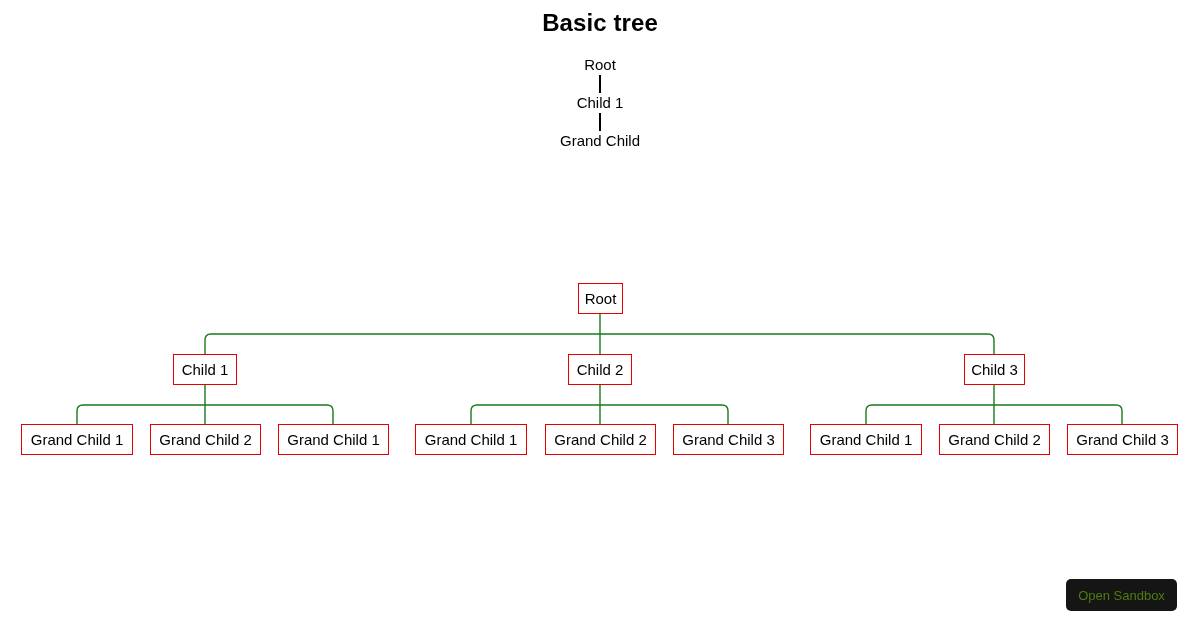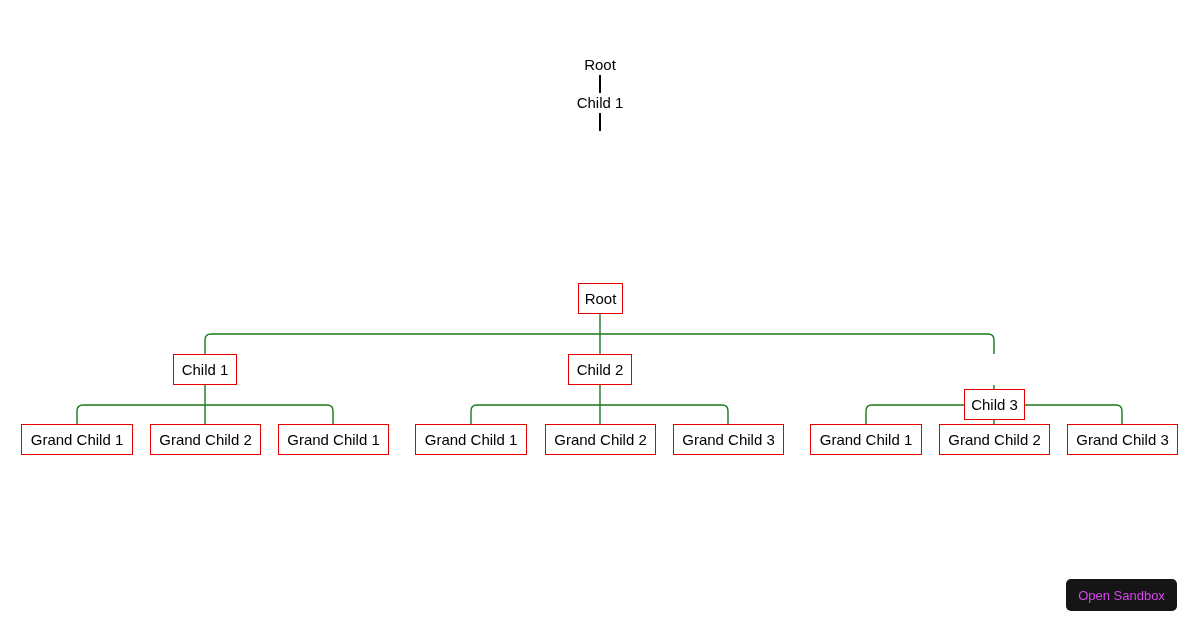--- a/index.html
+++ b/index.html
@@ -92,44 +92,46 @@
   }
 
   
   .sandbox-button {
     position: absolute;
     left: 1066px;
     top: 579px;
     width: 111px;
     height: 32px;
     background: #151515;
-    color: #d946ef;
+    color: #4d7c0f;
     border: none;
     border-radius: 5px;
     font-family: "Liberation Sans", sans-serif;
     font-size: 13px;
     display: flex;
     align-items: center;
     justify-content: center;
     cursor: pointer;
     padding: 0;
     z-index: 10;
   }
 </style>
 </head>
 <body>
 
 <div class="page">
 
+  <div class="section-title" id="basic-title">Basic tree</div>
 
   <div class="basic-tree">
     <div class="basic-node-label">Root</div>
     <div class="basic-connector"></div>
     <div class="basic-node-label">Child 1</div>
     <div class="basic-connector"></div>
+    <div class="basic-node-label">Grand Child</div>
   </div>
 
 
   <div class="styled-tree">
     <svg id="styled-edges" viewBox="0 0 1200 630" xmlns="http://www.w3.org/2000/svg">
         <path d="M 600 314 L 600 334" fill="none" stroke="#1a7a1a" stroke-width="1.4"></path>
         <path d="M 205 354 L 205 340 Q 205 334 211 334 L 988 334 Q 994 334 994 340 L 994 354" fill="none" stroke="#1a7a1a" stroke-width="1.4"></path>
         <path d="M 600 334 L 600 354" fill="none" stroke="#1a7a1a" stroke-width="1.4"></path>
         <path d="M 205 385 L 205 405" fill="none" stroke="#1a7a1a" stroke-width="1.4"></path>
         <path d="M 77 424 L 77 411 Q 77 405 83 405 L 327 405 Q 333 405 333 411 L 333 424" fill="none" stroke="#1a7a1a" stroke-width="1.4"></path>
@@ -144,21 +146,21 @@
     <div id="styled-nodes">
         <div class="node-box" style="left: 578px; top: 283px; width: 45px; border-color: rgb(230, 0, 0);">
           <span>Root</span>
         </div>
         <div class="node-box" style="left: 173px; top: 354px; width: 64px; border-color: rgb(230, 0, 0);">
           <span>Child 1</span>
         </div>
         <div class="node-box" style="left: 568px; top: 354px; width: 64px; border-color: rgb(230, 0, 0); align-items: center;">
           <span>Child 2</span>
         </div>
-        <div class="node-box" style="left: 964px; top: 354px; width: 61px; border-color: rgb(230, 0, 0); margin-top: 35px;">
+        <div class="node-box" style="left: 964px; top: 354px; width: 61px; border-color: rgb(230, 0, 0);">
           <span>Child 3</span>
         </div>
         <div class="node-box" style="left: 21px; top: 424px; width: 112px; border-color: rgb(230, 0, 0);">
           <span>Grand Child 1</span>
         </div>
         <div class="node-box" style="left: 150px; top: 424px; width: 111px; border-color: rgb(230, 0, 0);">
           <span>Grand Child 2</span>
         </div>
         <div class="node-box" style="left: 278px; top: 424px; width: 111px; border-color: rgb(230, 0, 0);">
           <span>Grand Child 1</span>

